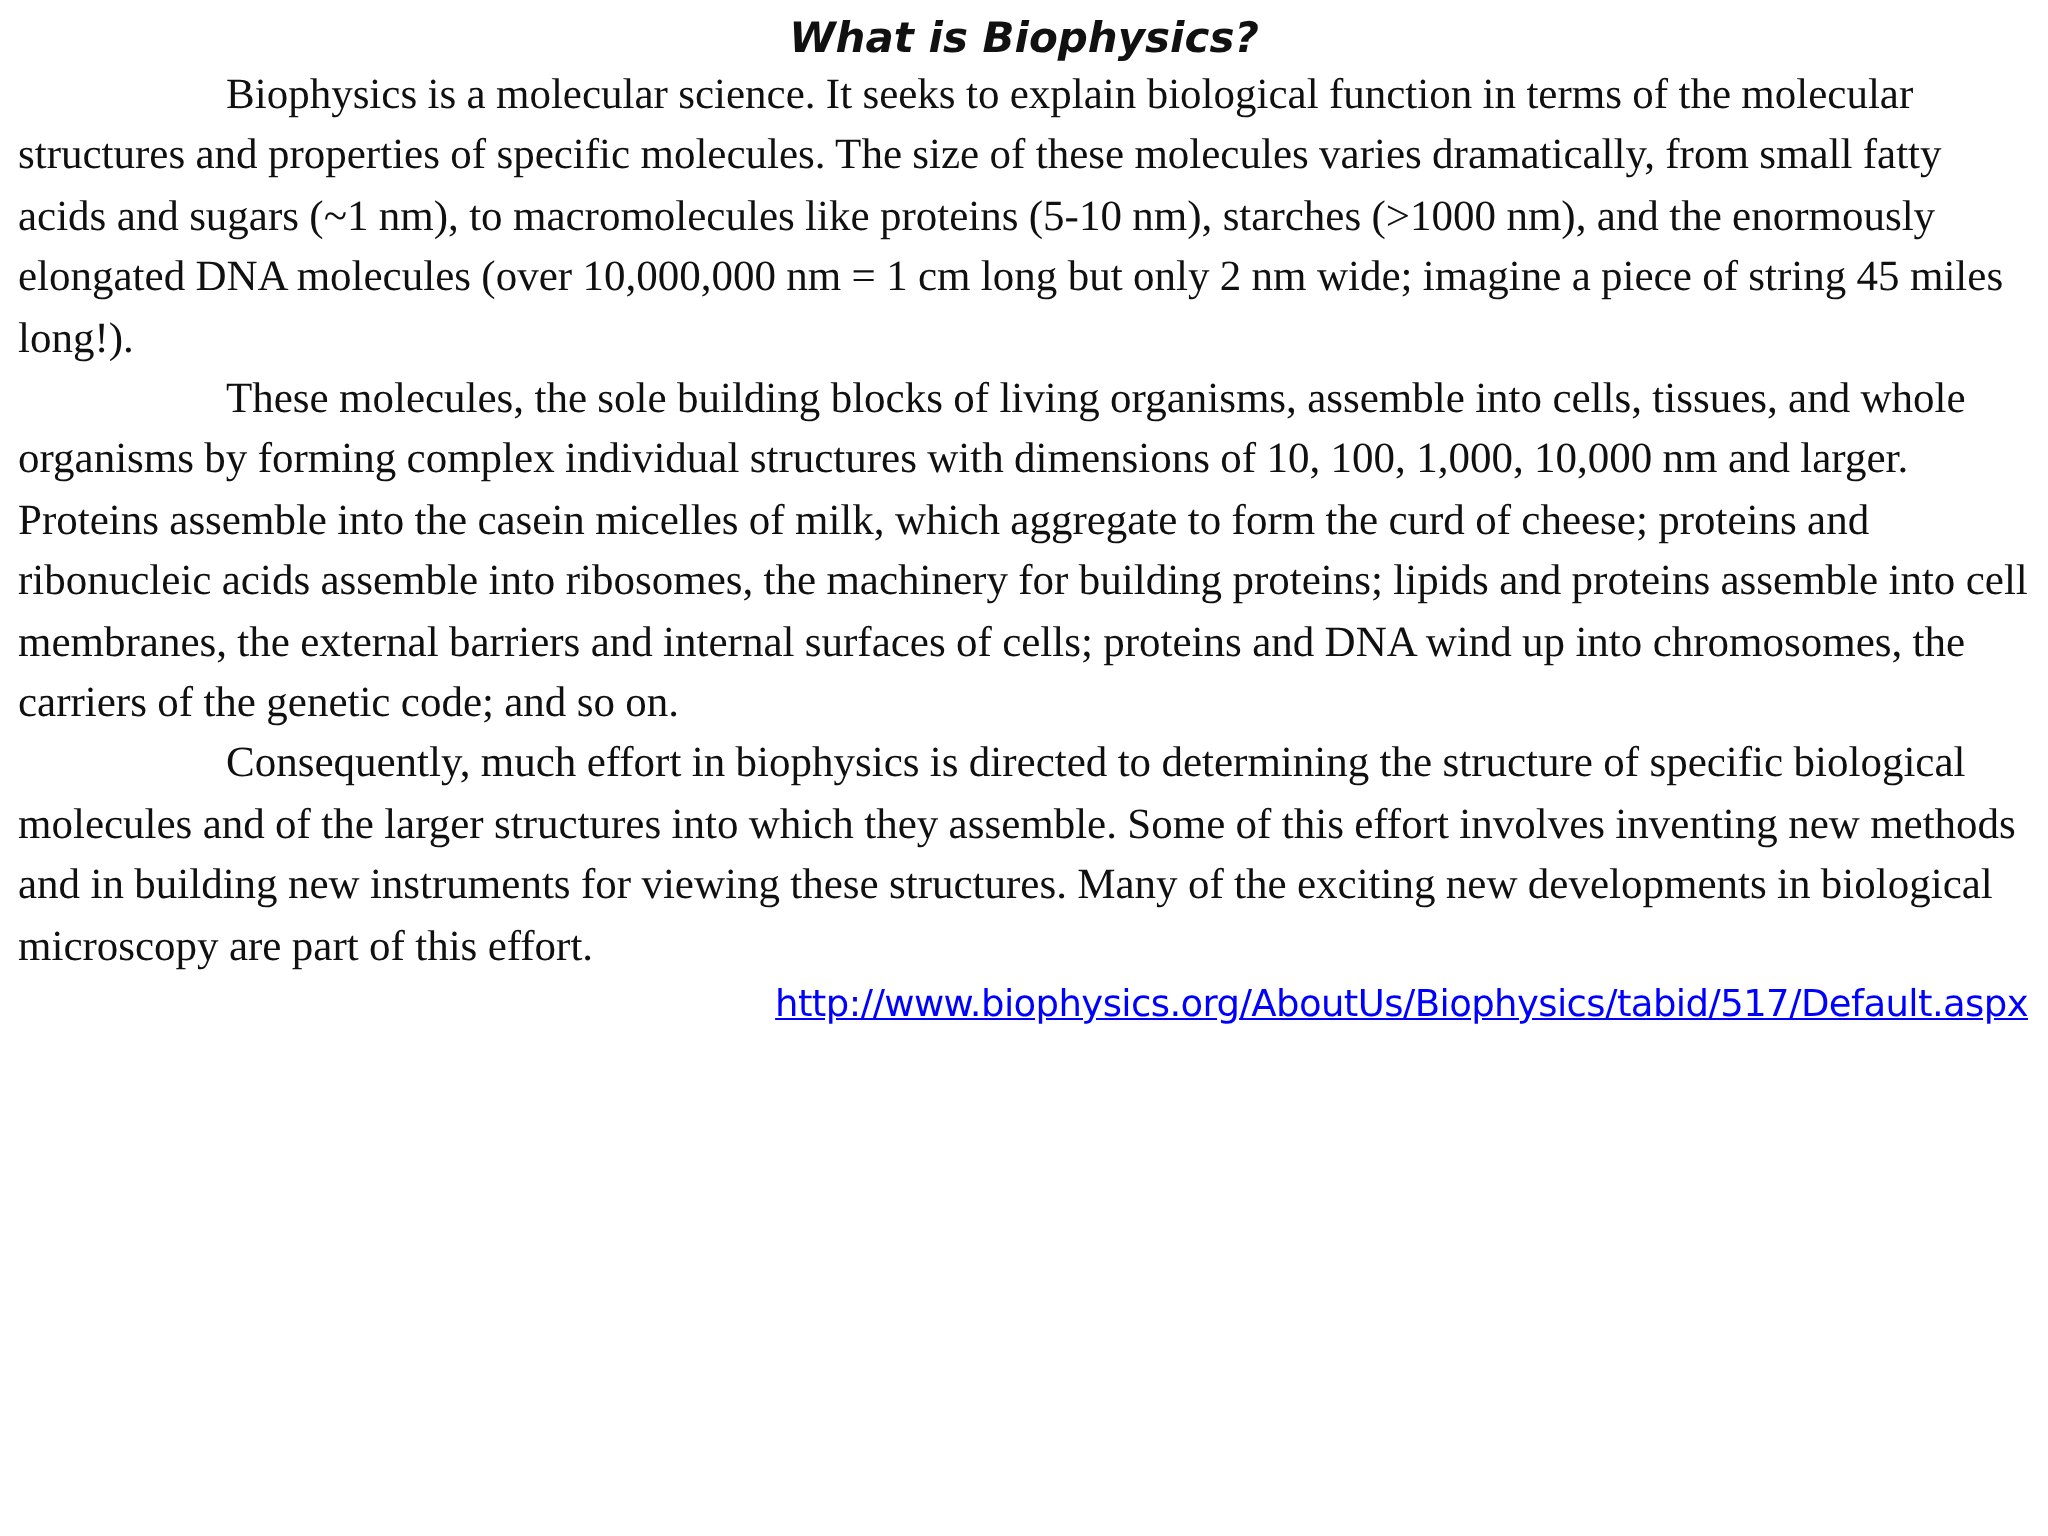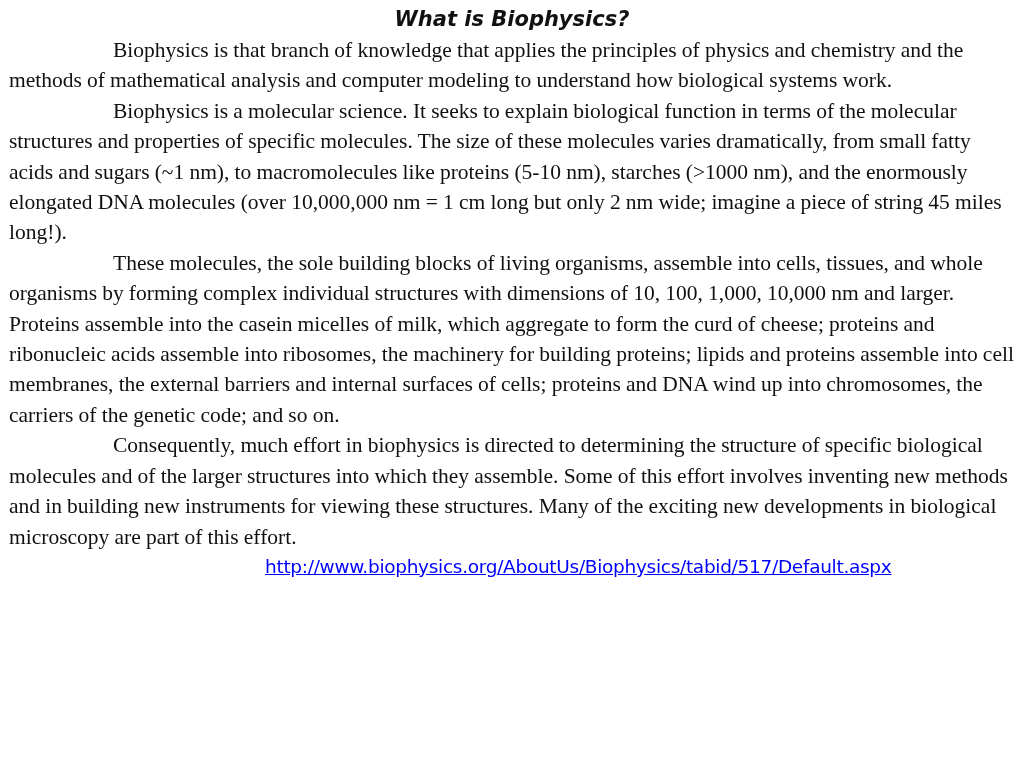--- a/index.html
+++ b/index.html
@@ -47,21 +47,21 @@
     text-align: left;
     color: #101010;
     word-spacing: -0.2px;
   }
   .para.first {
     margin-top: 3px;
   }
   .url-line {
     margin: 0;
     padding: 0 0 0 0;
-    text-align: left;
+    text-align: right;
     text-indent: 256px;
     line-height: 30px;
   }
   .url-link {
     font-family: "DejaVu Sans", "Liberation Sans", sans-serif;
     font-size: 18.5px;
     font-weight: normal;
     color: #0000ff;
     text-decoration: underline;
     text-decoration-color: #0000ff;
@@ -72,21 +72,20 @@
 </style>
 </head>
 <body>
 
 <div class="slide">
 
   <h1 class="slide-title">What is Biophysics?</h1>
 
   <div class="body-block">
 
-    <p class="para first">Biophysics is that branch of knowledge that applies the principles of physics and chemistry and the methods of mathematical analysis and computer modeling to understand how biological systems work.</p>
 
     <p class="para">Biophysics is a molecular science. It seeks to explain biological function in terms of the molecular structures and properties of specific molecules. The size of these molecules varies dramatically, from small fatty acids and sugars (~1 nm), to macromolecules like proteins (5-10 nm), starches (&gt;1000 nm), and the enormously elongated DNA molecules (over 10,000,000 nm = 1 cm long but only 2 nm wide; imagine a piece of string 45 miles long!).</p>
 
     <p class="para">These molecules, the sole building blocks of living organisms, assemble into cells, tissues, and whole organisms by forming complex individual structures with dimensions of 10, 100, 1,000, 10,000 nm and larger. Proteins assemble into the casein micelles of milk, which aggregate to form the curd of cheese; proteins and ribonucleic acids assemble into ribosomes, the machinery for building proteins; lipids and proteins assemble into cell membranes, the external barriers and internal surfaces of cells; proteins and DNA wind up into chromosomes, the carriers of the genetic code; and so on.</p>
 
     <p class="para">Consequently, much effort in biophysics is directed to determining the structure of specific biological molecules and of the larger structures into which they assemble. Some of this effort involves inventing new methods and in building new instruments for viewing these structures. Many of the exciting new developments in biological microscopy are part of this effort.</p>
 
     <p class="url-line">
       <a class="url-link" href="#">http://www.biophysics.org/AboutUs/Biophysics/tabid/517/Default.aspx</a>
     </p>

